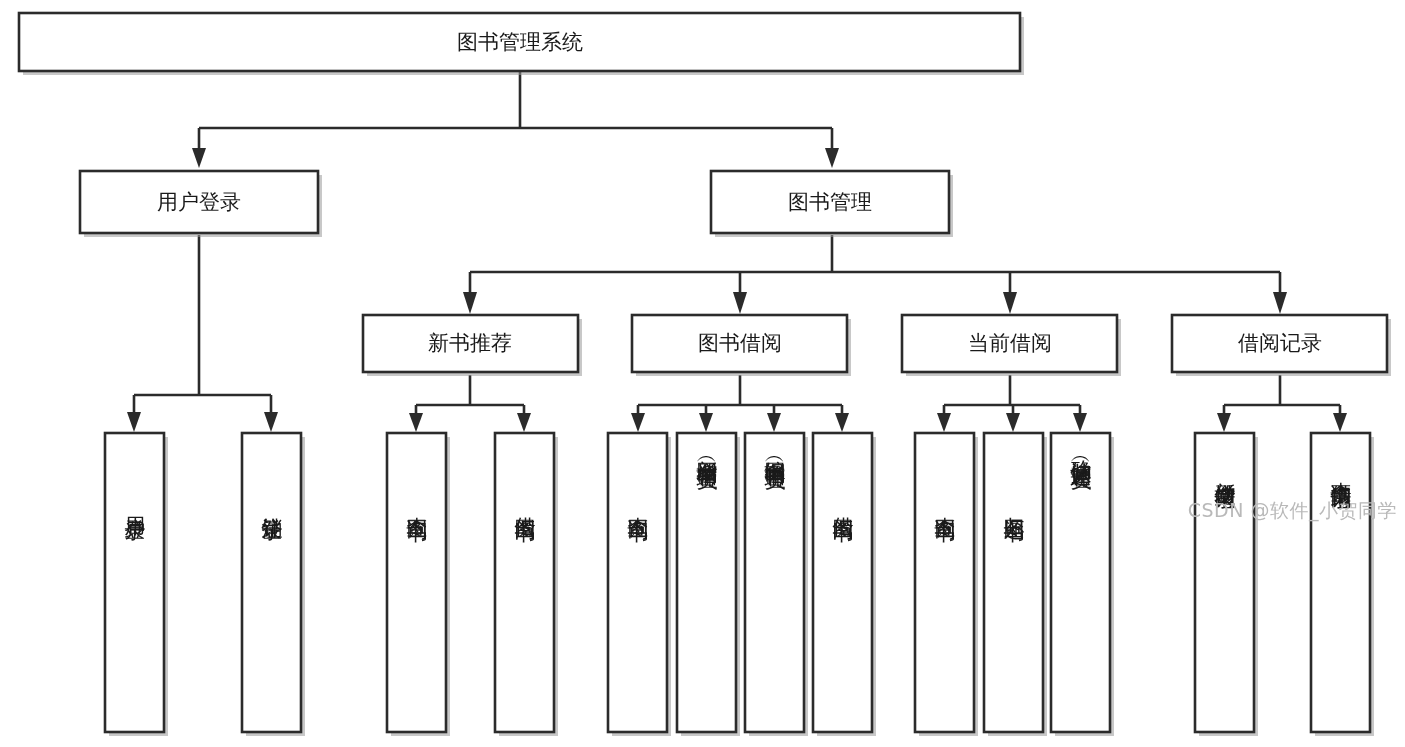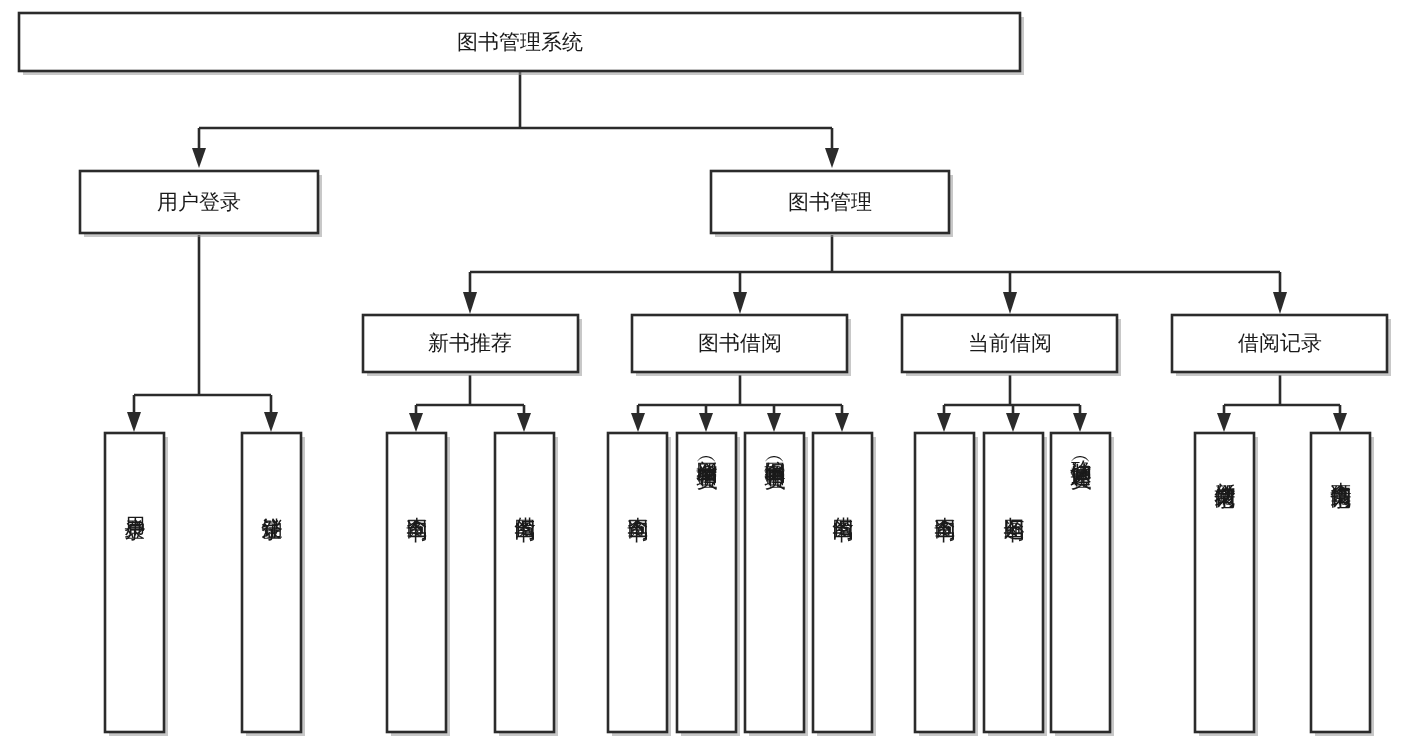--- a/index.html
+++ b/index.html
@@ -352,14 +352,15 @@
   </div>
 
   <div class="vert-label-wrap" style="left:1195px; top:465px; width:59px; height:267px;">
     <span class="vert-label">新增借阅记录</span>
   </div>
 
   <div class="vert-label-wrap" style="left:1311px; top:465px; width:59px; height:267px;">
     <span class="vert-label">查询借阅记录</span>
   </div>
 
+  <div class="watermark">CSDN @软件_小贺同学</div>
 
 </div>
 
 </body></html>

